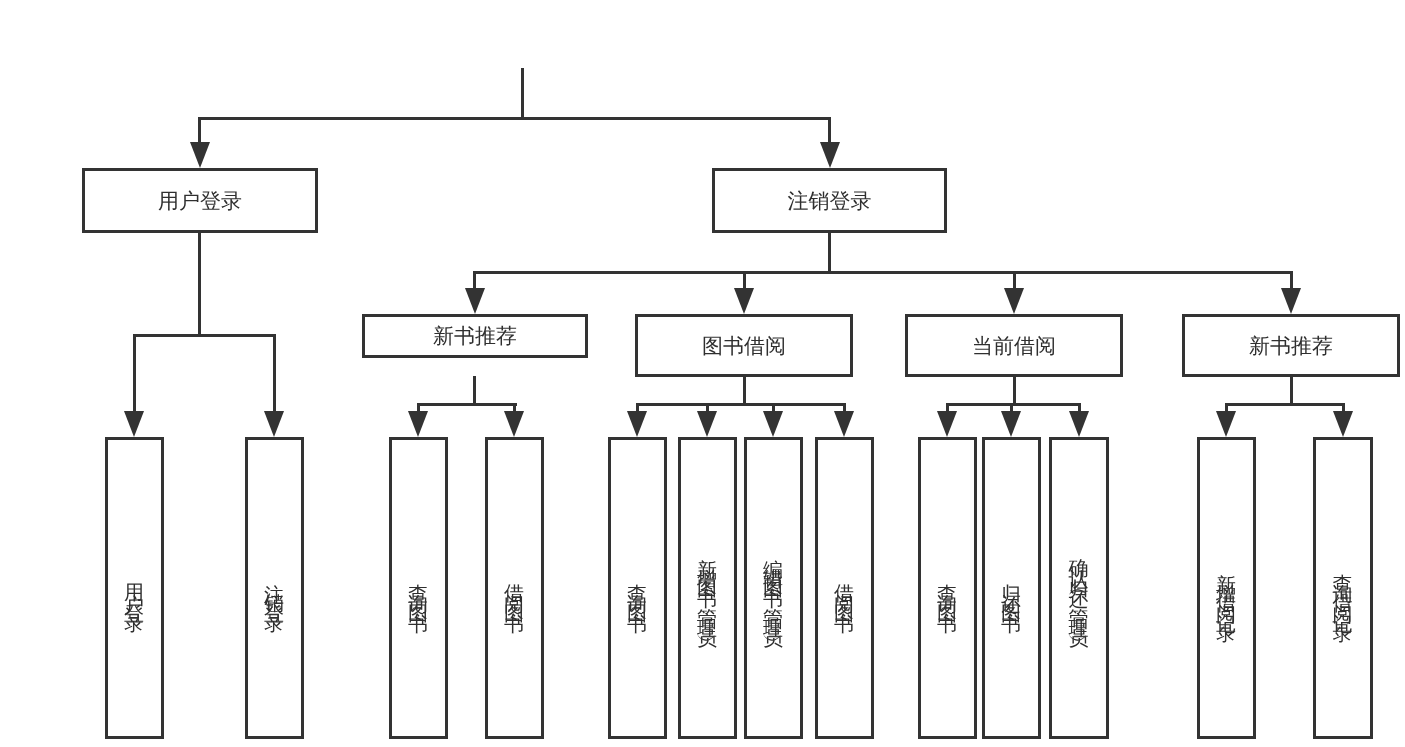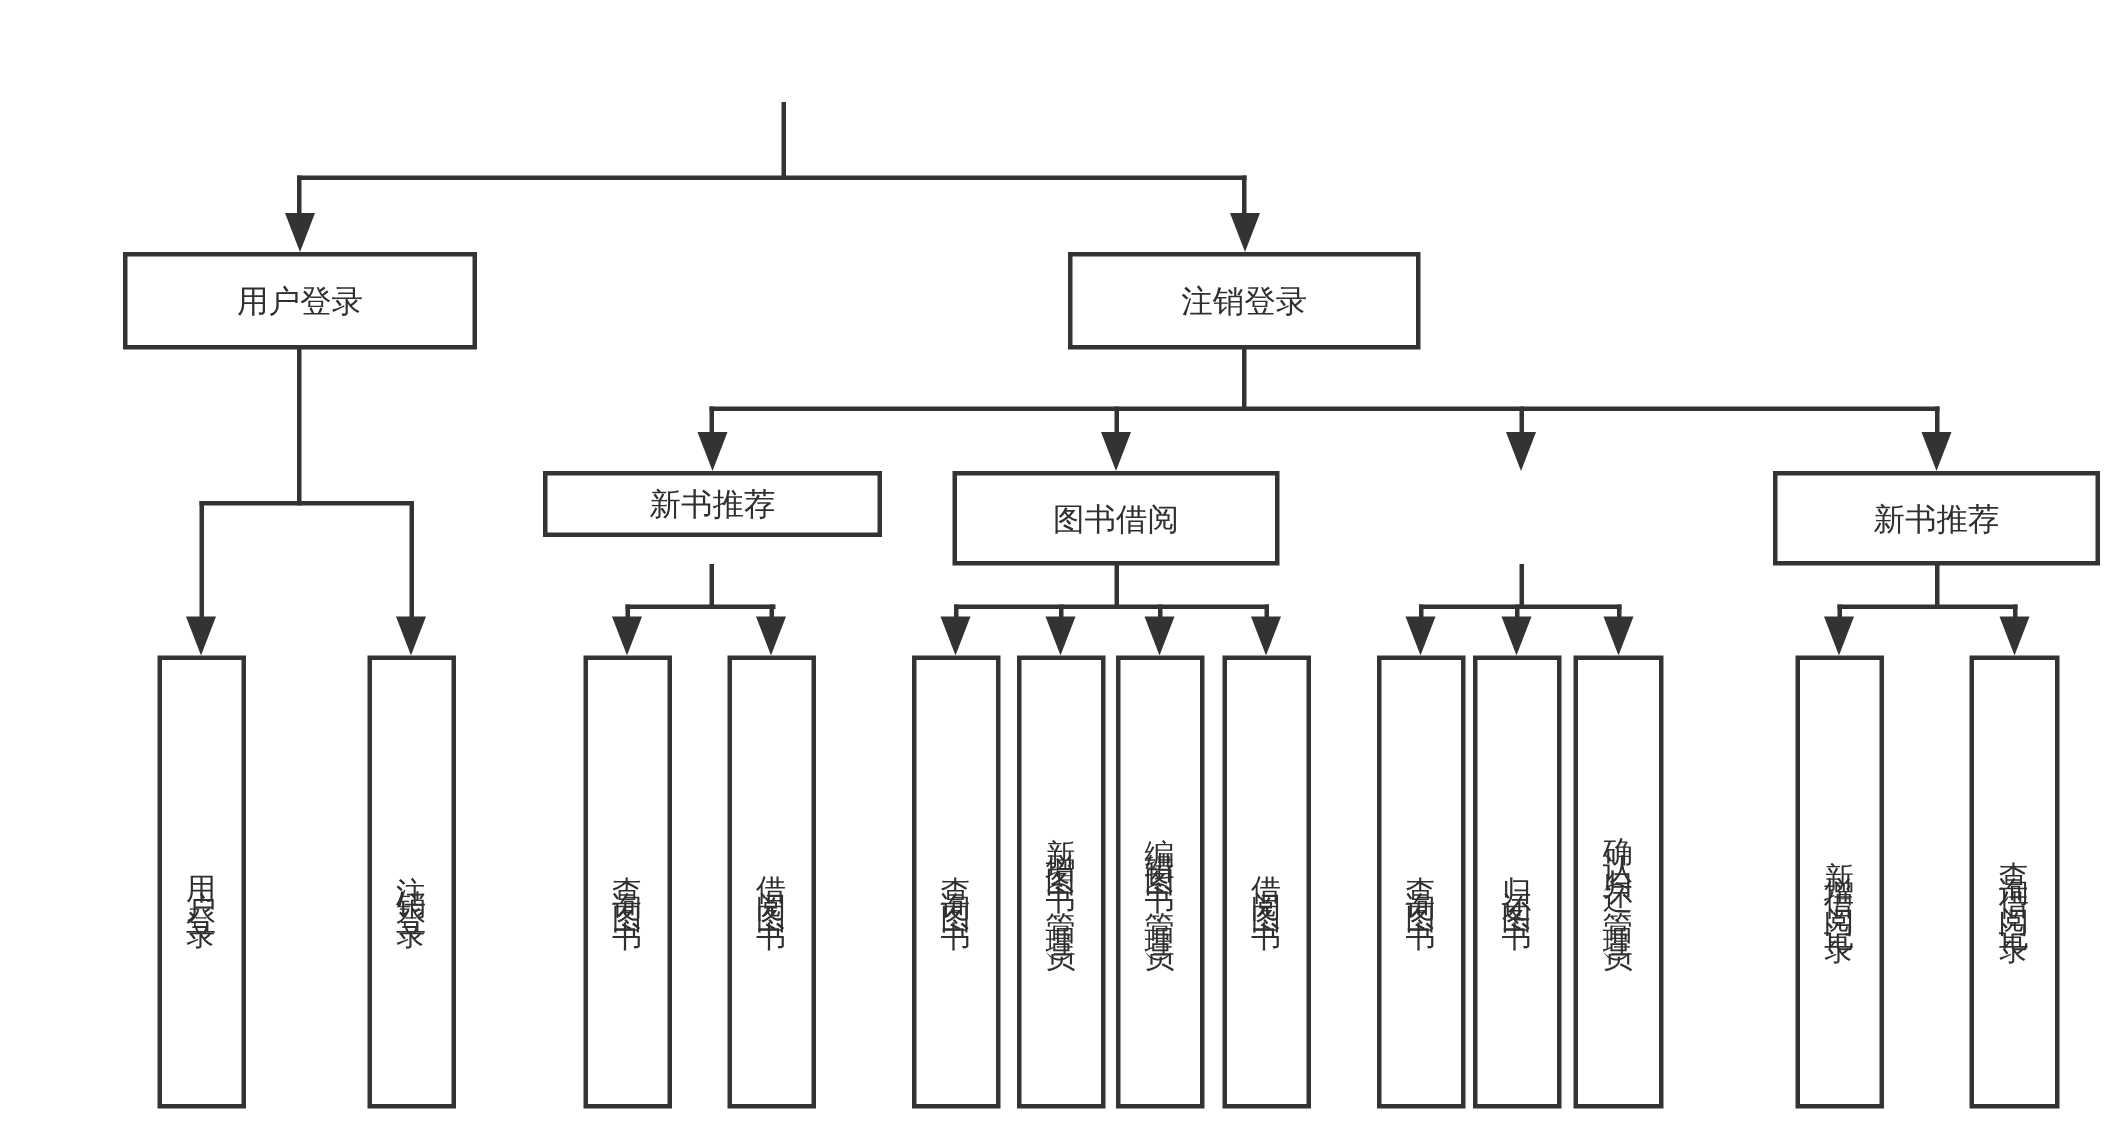--- a/index.html
+++ b/index.html
@@ -62,20 +62,23 @@
   <div class="vline" style="left:1013px;top:271px;width:3px;height:20px;"></div>
   <div class="arrow" style="left:1004px;top:288px;"></div>
   <div class="vline" style="left:1290px;top:271px;width:3px;height:20px;"></div>
   <div class="arrow" style="left:1281px;top:288px;"></div>
 
   <div class="node" style="left:362px;top:314px;width:226px;height:44px;">
     <span>新书推荐</span>
   </div>
   <div class="node" style="left:635px;top:314px;width:218px;height:63px;text-align:right;">
     <span>图书借阅</span>
+  </div>
+  <div class="node" style="left:905px;top:314px;width:218px;height:63px;">
+    <span>当前借阅</span>
   </div>
   <div class="node" style="left:1182px;top:314px;width:218px;height:63px;">
     <span>新书推荐</span>
   </div>
 
   <div class="vline" style="left:473px;top:376px;width:3px;height:30px;"></div>
   <div class="hline" style="left:417px;top:403px;width:100px;height:3px;"></div>
   <div class="vline" style="left:417px;top:403px;width:3px;height:10px;"></div>
   <div class="arrow" style="left:408px;top:411px;"></div>
   <div class="vline" style="left:513px;top:403px;width:3px;height:10px;"></div>

